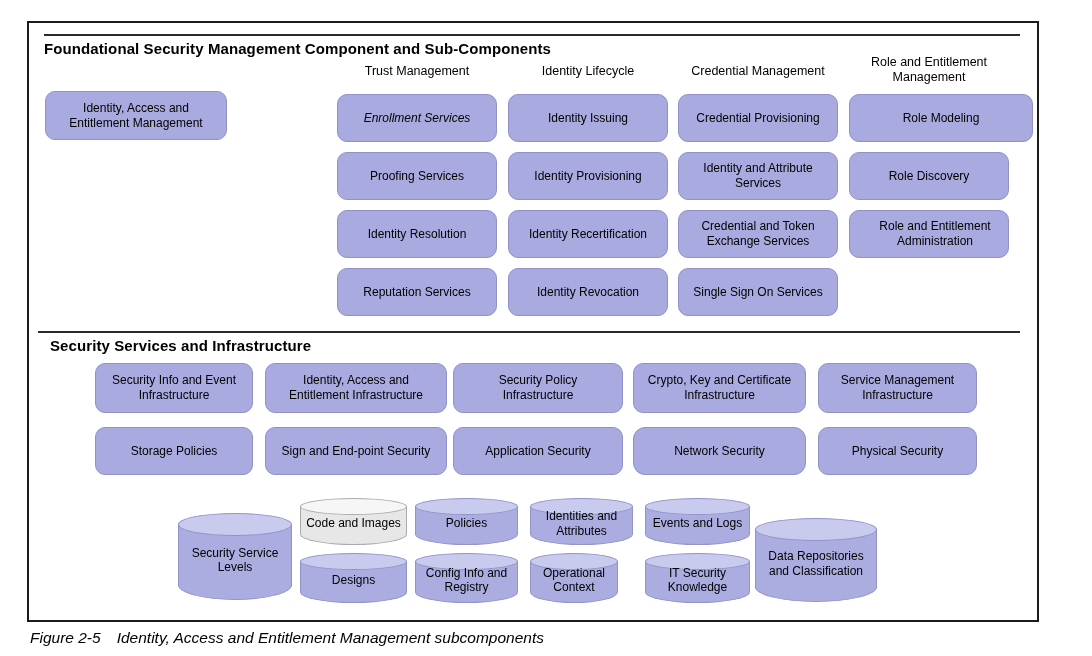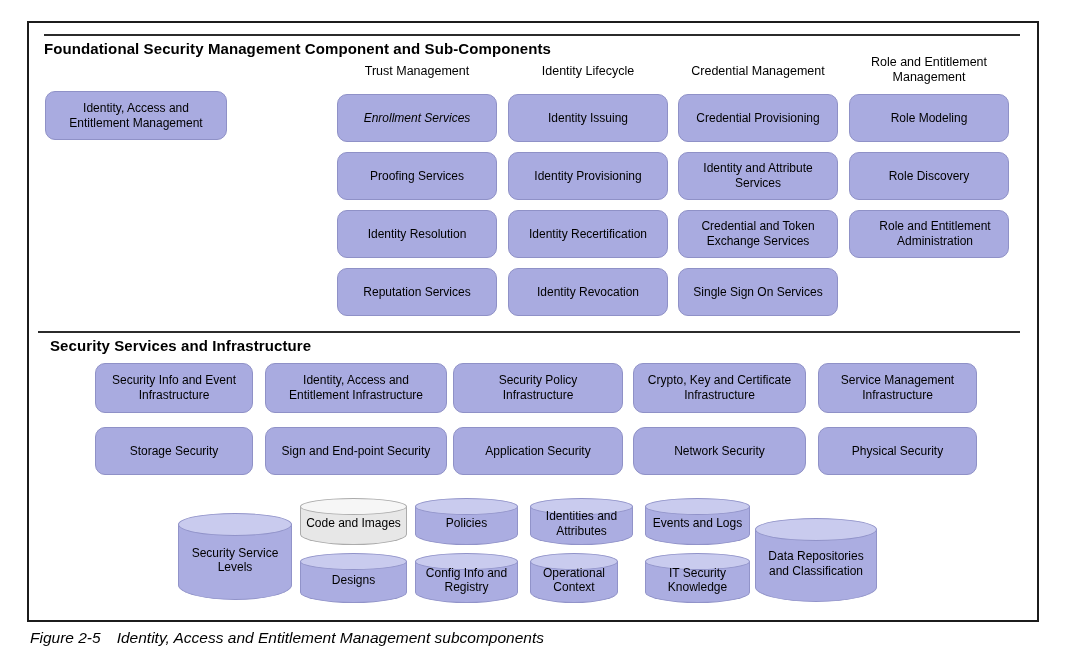--- a/index.html
+++ b/index.html
@@ -70,34 +70,34 @@
   <div class="pbox" style="left:508px;top:94px;width:160px;height:48px;">Identity Issuing</div>
   <div class="pbox" style="left:508px;top:152px;width:160px;height:48px;">Identity Provisioning</div>
   <div class="pbox" style="left:508px;top:210px;width:160px;height:48px;">Identity Recertification</div>
   <div class="pbox" style="left:508px;top:268px;width:160px;height:48px;">Identity Revocation</div>
 
   <div class="pbox" style="left:678px;top:94px;width:160px;height:48px;">Credential Provisioning</div>
   <div class="pbox" style="left:678px;top:152px;width:160px;height:48px;">Identity and Attribute Services</div>
   <div class="pbox" style="left:678px;top:210px;width:160px;height:48px;">Credential and Token Exchange Services</div>
   <div class="pbox" style="left:678px;top:268px;width:160px;height:48px;">Single Sign On Services</div>
 
-  <div class="pbox" style="left:849px;top:94px;width:160px;height:48px;">Role Modeling</div>
+  <div class="pbox" style="left:849px;top:94px;width:184px;height:48px;">Role Modeling</div>
   <div class="pbox" style="left:849px;top:152px;width:160px;height:48px;">Role Discovery</div>
   <div class="pbox" style="left:849px;top:210px;width:160px;height:48px;padding-left:20px;">Role and Entitlement Administration</div>
 
   <div class="rule" style="left:38px;top:331px;width:982px;"></div>
   <div class="sect-title" style="left:50px;top:337px;">Security Services and Infrastructure</div>
 
   <div class="pbox" style="left:95px;top:363px;width:158px;height:50px;">Security Info and Event Infrastructure</div>
   <div class="pbox" style="left:265px;top:363px;width:182px;height:50px;">Identity, Access and Entitlement Infrastructure</div>
   <div class="pbox" style="left:453px;top:363px;width:170px;height:50px;">Security Policy Infrastructure</div>
   <div class="pbox" style="left:633px;top:363px;width:173px;height:50px;">Crypto, Key and Certificate Infrastructure</div>
   <div class="pbox" style="left:818px;top:363px;width:159px;height:50px;">Service Management Infrastructure</div>
 
-  <div class="pbox" style="left:95px;top:427px;width:158px;height:48px;">Storage Security</div>
+  <div class="pbox" style="left:95px;top:427px;width:158px;height:48px;">Storage Policies</div>
   <div class="pbox" style="left:265px;top:427px;width:182px;height:48px;">Sign and End-point Security</div>
   <div class="pbox" style="left:453px;top:427px;width:170px;height:48px;">Application Security</div>
   <div class="pbox" style="left:633px;top:427px;width:173px;height:48px;border-radius:12px;">Network Security</div>
   <div class="pbox" style="left:818px;top:427px;width:159px;height:48px;">Physical Security</div>
 
   <div class="cyl big" style="left:178px;top:513px;width:114px;height:87px;">
     <div class="cyl-body"></div>
     <div class="cyl-top"></div>
     <div class="cyl-label">Security Service Levels</div>
   </div>

